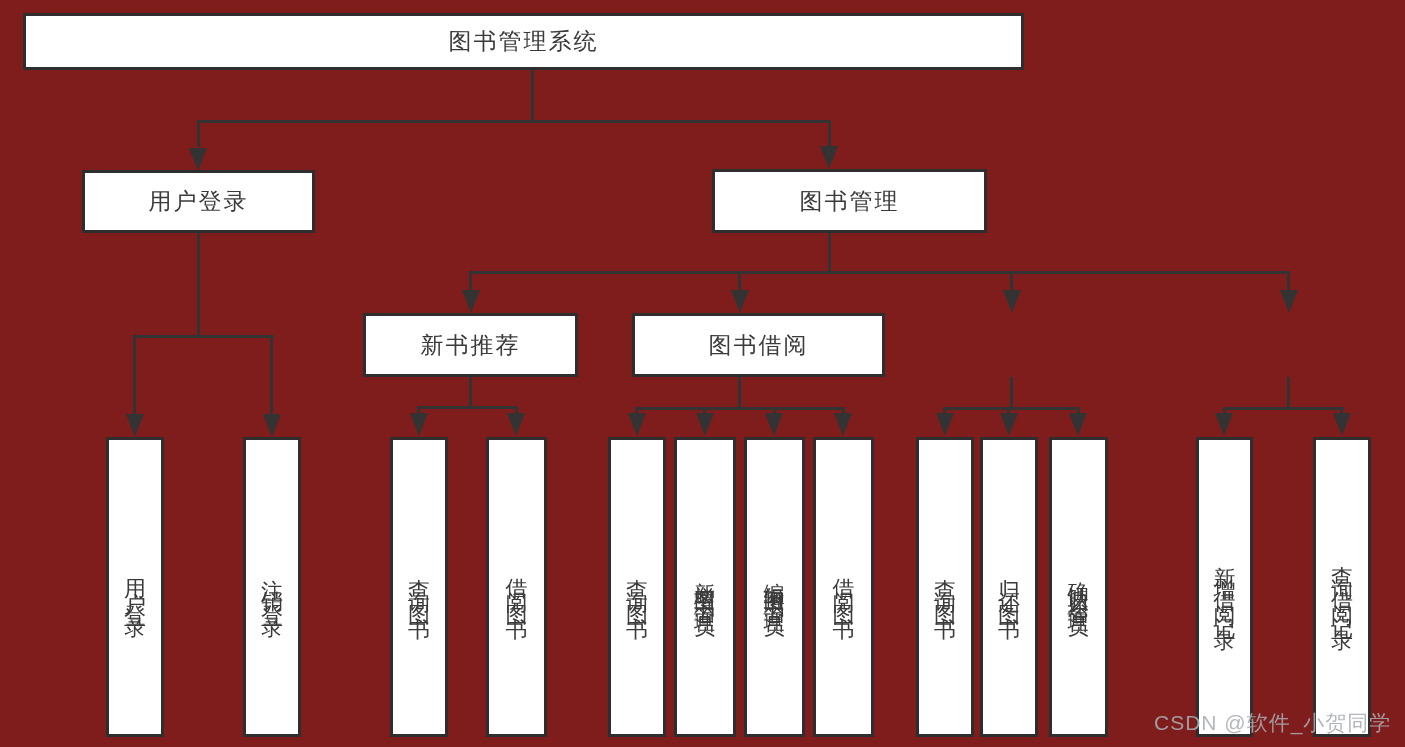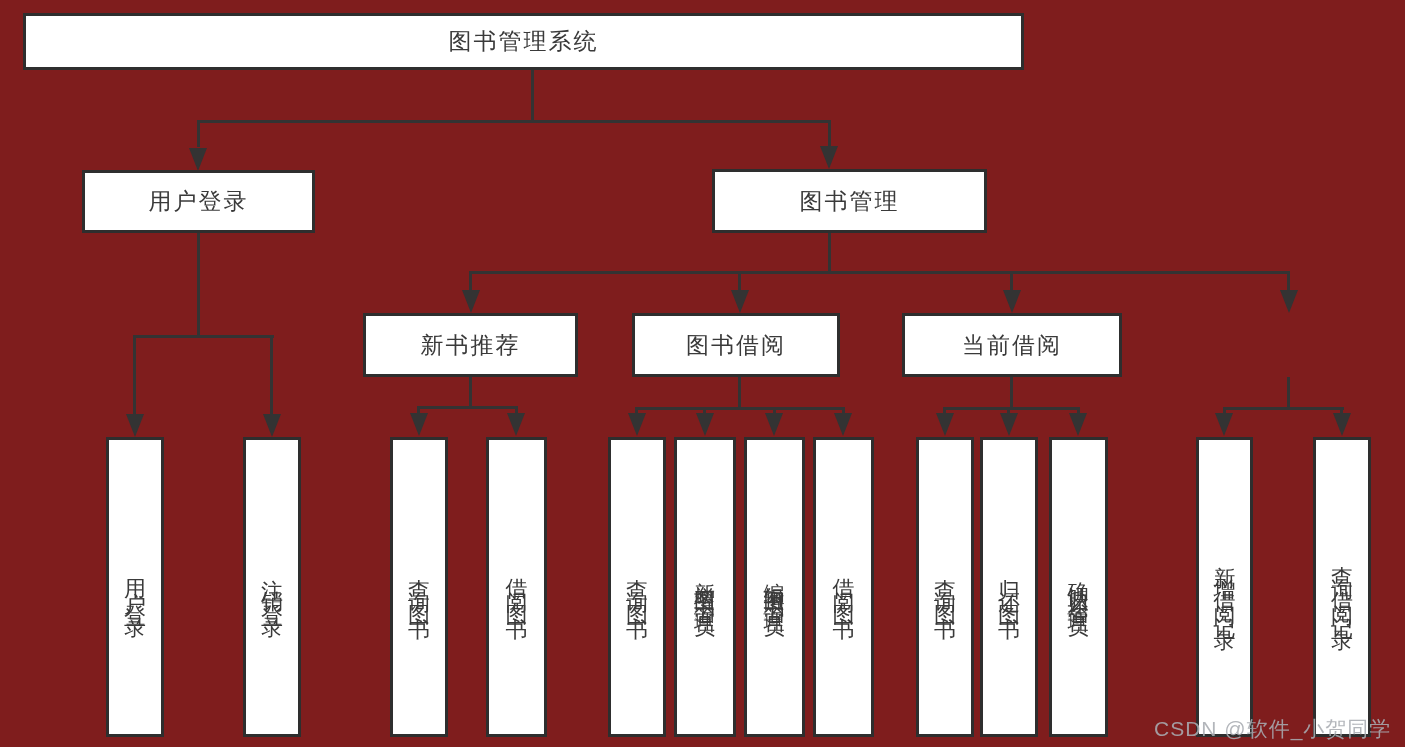--- a/index.html
+++ b/index.html
@@ -26,21 +26,21 @@
   
   .hl{position:absolute;height:3px;background:#333333;}
   .vl{position:absolute;width:3px;background:#333333;}
   .arw{
     position:absolute;width:0;height:0;
     border-left:9px solid transparent;border-right:9px solid transparent;
     border-top:23px solid #333333;
   }
   #watermark{
     position:absolute;left:1154px;top:709px;z-index:10;
-    font-size:21px;letter-spacing:1px;color:rgba(168,172,178,0.88);white-space:nowrap;margin-top:6px;
+    font-size:21px;letter-spacing:1px;color:rgba(168,172,178,0.88);white-space:nowrap;
   }
 </style>
 </head>
 <body>
 
 <div id="stage">
 
   <div class="box" style="left:23px;top:13px;width:1001px;height:57px">
     <span class="lbl">图书管理系统</span>
   </div>
@@ -73,25 +73,22 @@
   <div class="vl" style="left:738px;top:273px;height:19px"></div>
   <div class="arw" style="left:731px;top:290px"></div>
   <div class="vl" style="left:1010px;top:273px;height:19px"></div>
   <div class="arw" style="left:1003px;top:290px"></div>
   <div class="vl" style="left:1287px;top:273px;height:19px"></div>
   <div class="arw" style="left:1280px;top:290px"></div>
 
   <div class="box" style="left:363px;top:313px;width:215px;height:64px">
     <span class="lbl">新书推荐</span>
   </div>
-  <div class="box" style="left:632px;top:313px;width:208px;height:64px">
+  <div class="box" style="left:632px;top:313px;width:253px;height:64px">
     <span class="lbl">图书借阅</span>
-  </div>
-  <div class="box" style="left:902px;top:313px;width:220px;height:64px">
-    <span class="lbl">当前借阅</span>
   </div>
 
   <div class="vl" style="left:469px;top:377px;height:31px"></div>
   <div class="hl" style="left:417px;top:406px;width:101px"></div>
   <div class="vl" style="left:417px;top:408px;height:8px"></div>
   <div class="arw" style="left:410px;top:413px"></div>
   <div class="vl" style="left:515px;top:408px;height:8px"></div>
   <div class="arw" style="left:507px;top:413px"></div>
 
   <div class="vl" style="left:738px;top:377px;height:32px"></div>

